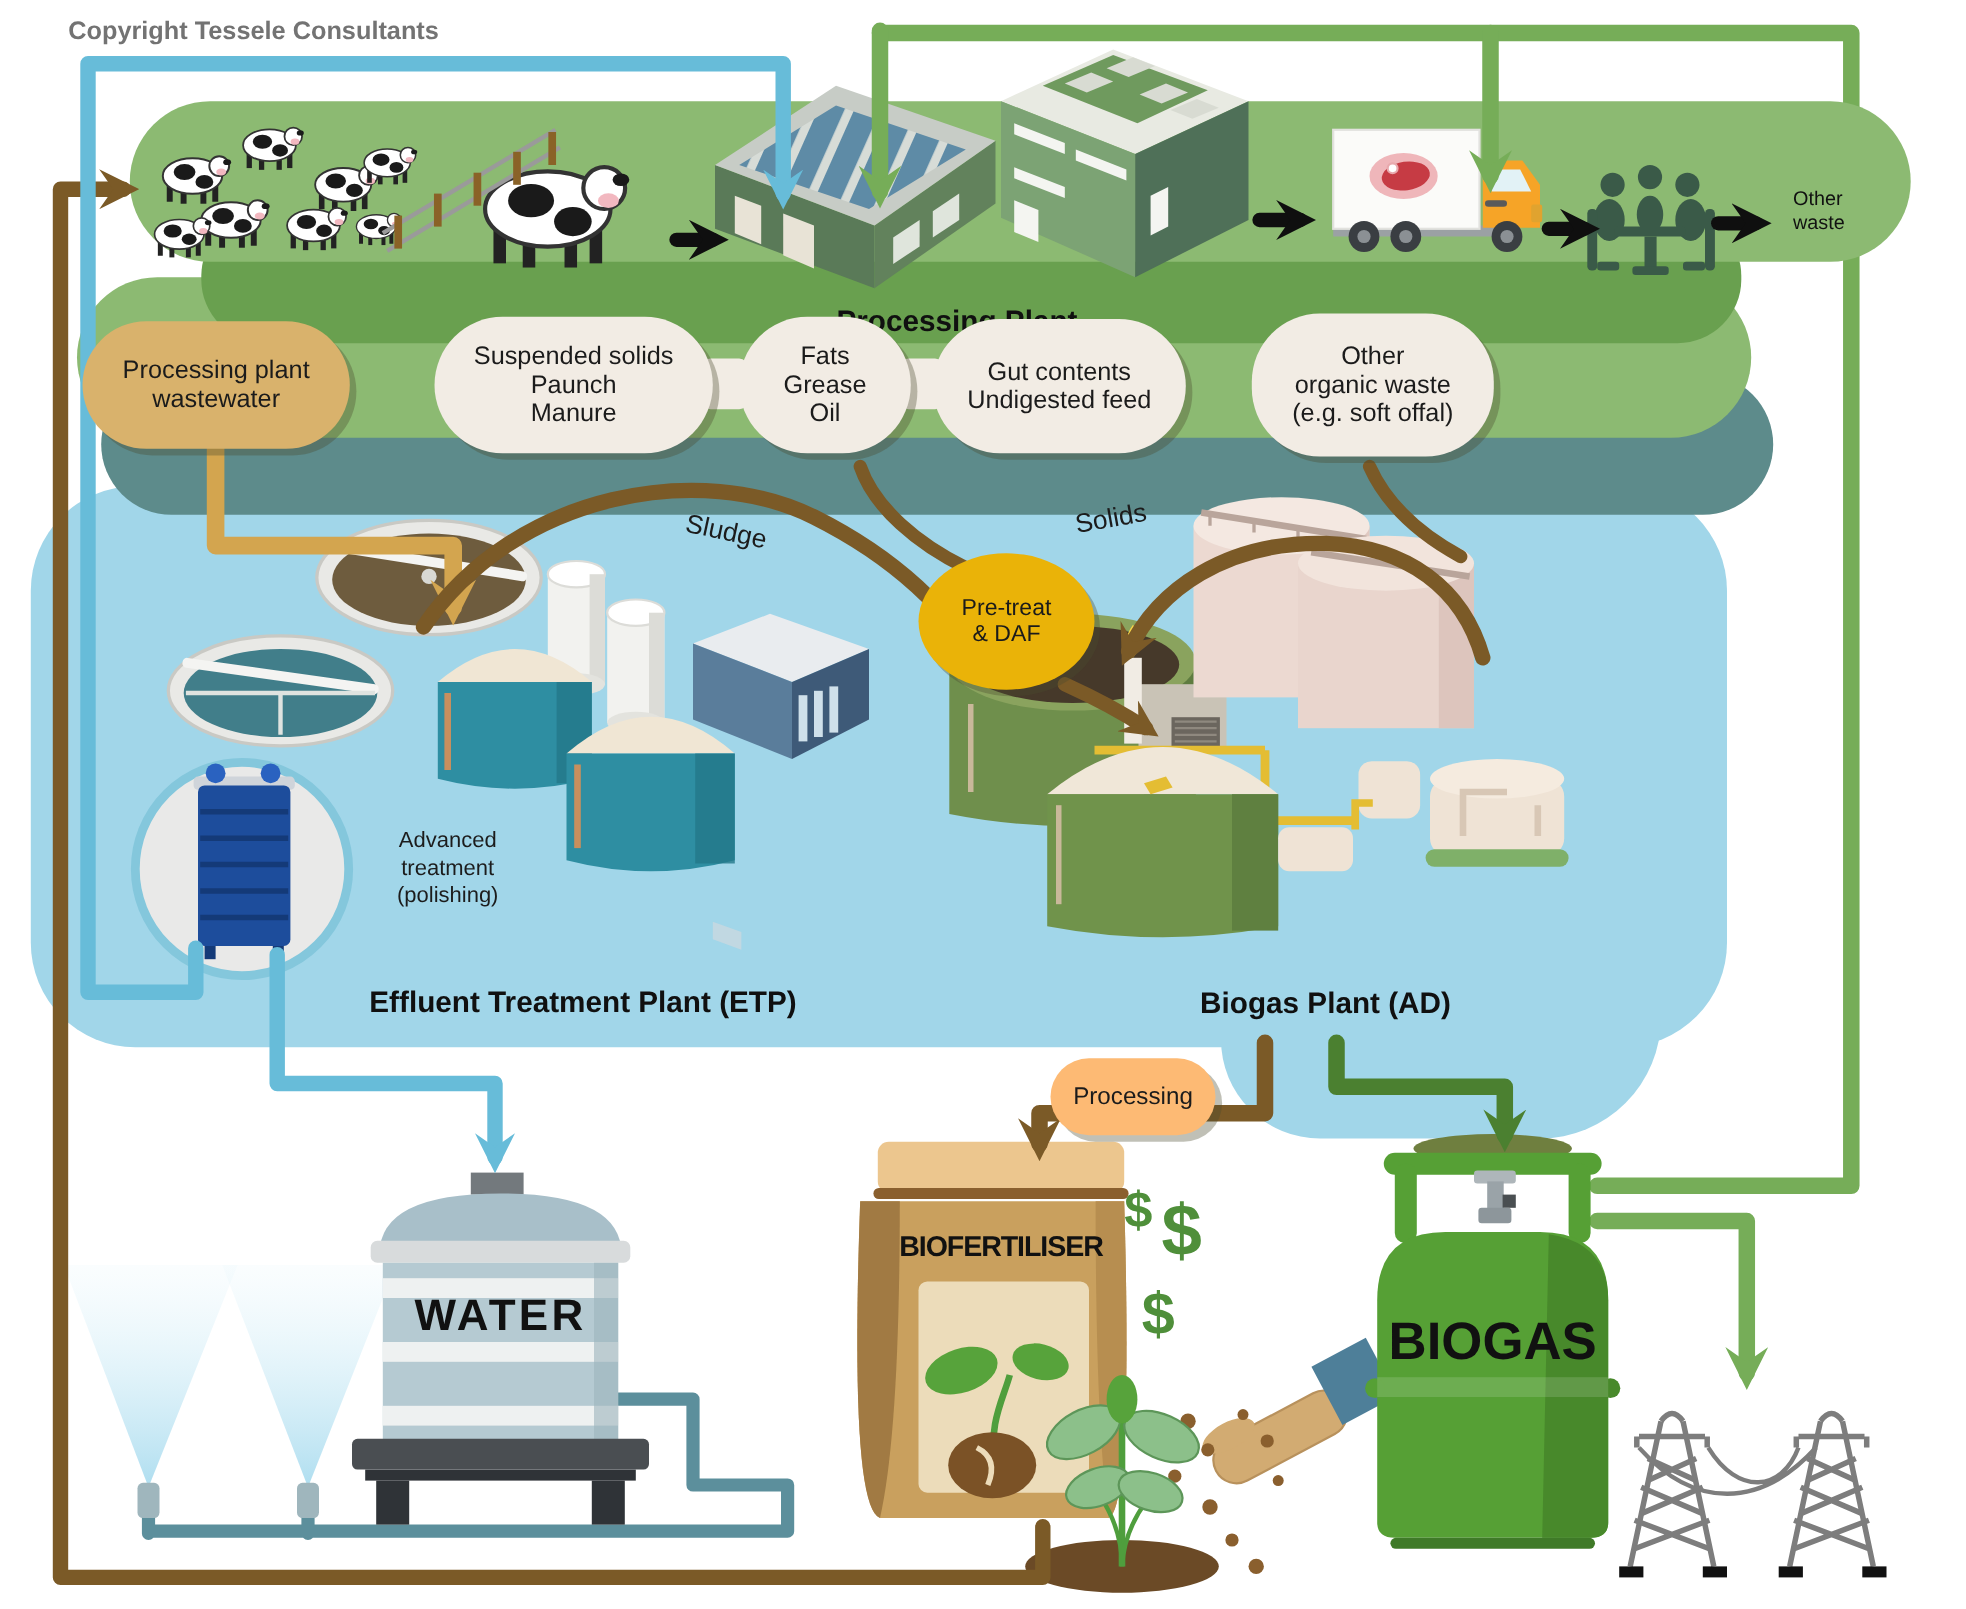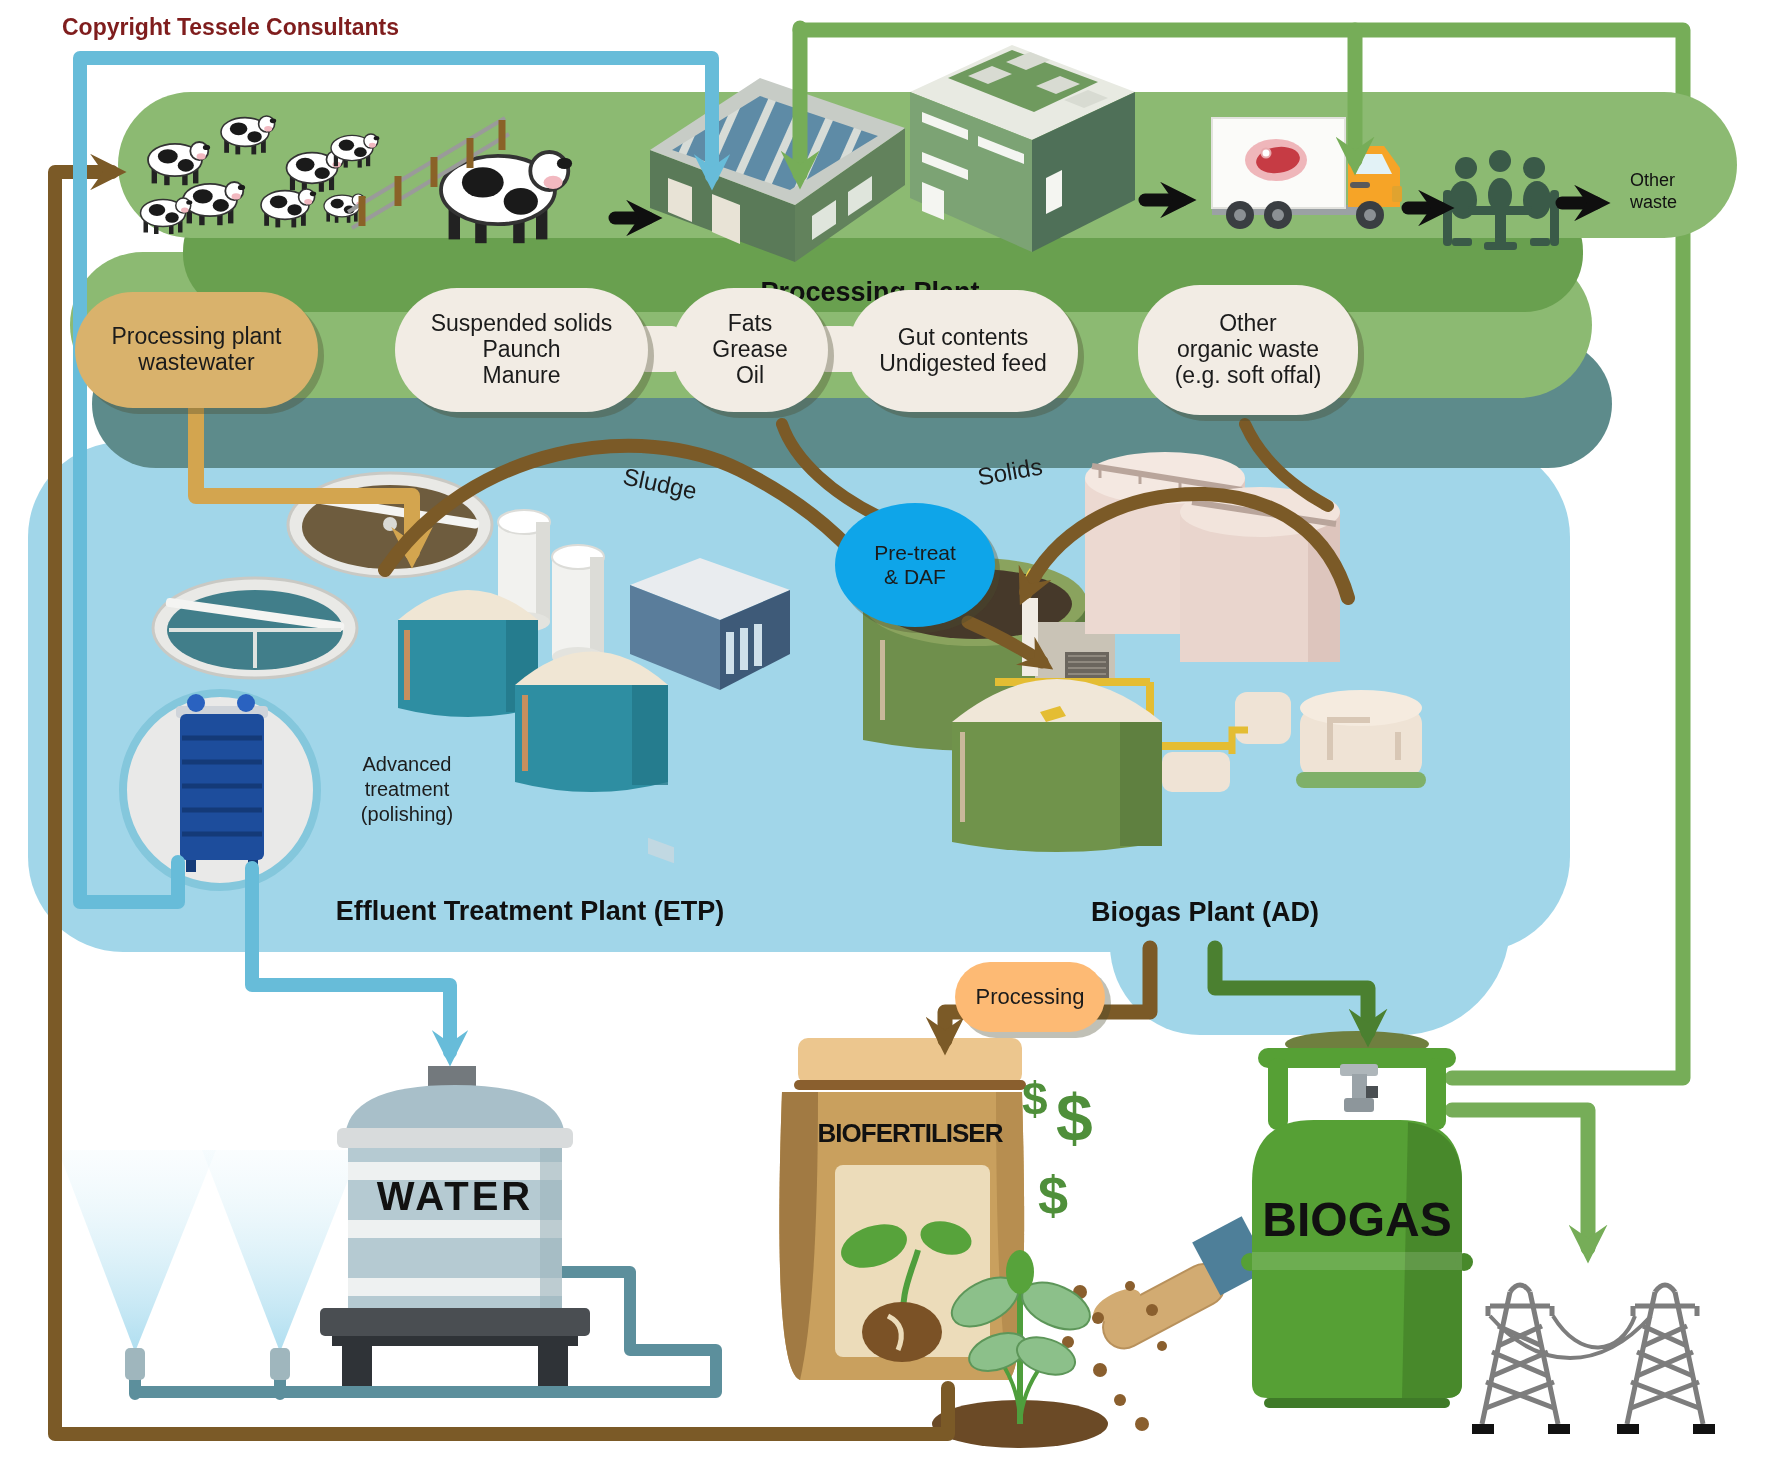--- a/index.html
+++ b/index.html
@@ -10,21 +10,21 @@
   #bg-svg{z-index:0;}
   #scene-svg{z-index:2;}
   #line-svg{z-index:3;}
   .lbl{position:absolute;z-index:4;}
   .ml{white-space:pre-line;}
   .pill{position:absolute;z-index:4;display:flex;align-items:center;justify-content:center;
         text-align:center;font-size:23px;line-height:1.12;color:#1b1b1b;
         background:#f2ece4;border-radius:62px;box-shadow:6px 6px 0 rgba(75,75,45,.35);}
   .pill.tan{background:#d9b26c;}
   .circlelbl{position:absolute;z-index:4;display:flex;align-items:center;justify-content:center;
-        text-align:center;font-size:21px;line-height:1.15;color:#1b1b1b;background:#0ea5e9;
+        text-align:center;font-size:21px;line-height:1.15;color:#1b1b1b;background:#eab308;
         border-radius:50%;box-shadow:5px 6px 0 rgba(75,75,45,.35);}
   .nub{position:absolute;z-index:4;background:#f2ece4;border-radius:8px;}
   .heading{font-weight:bold;font-size:27px;color:#101010;text-align:center;}
   .money{position:absolute;z-index:4;font-weight:bold;color:#4f8f3a;}
 </style>
 </head>
 <body>
 
 <div id="canvas">
 
@@ -413,21 +413,21 @@
     <path d="M 1355,30 L 1355,160" fill="none" stroke="#76ad58" stroke-width="15" stroke-linecap="round" marker-end="url(#mGreen)"></path>
 
     <g stroke="#0f0f0f" stroke-width="13" stroke-linecap="round" marker-end="url(#mBlack)">
       <path d="M 615,218 L 648,218"></path>
       <path d="M 1145,200 L 1182,200"></path>
       <path d="M 1408,208 L 1440,208"></path>
       <path d="M 1562,203 L 1596,203"></path>
     </g>
   </svg>
 
-  <div class="lbl" style="left:62px;top:14px;font-size:23px;font-weight:600;color:#7f1d1d;">Copyright Tessele Consultants</div>
+  <div class="lbl" style="left:62px;top:14px;font-size:23px;font-weight:600;color:#737373;">Copyright Tessele Consultants</div>
 
   <div class="lbl heading" style="left:740px;top:277px;width:260px;">Processing Plant</div>
 
   <div class="lbl ml" style="left:1630px;top:170px;font-size:18px;line-height:1.2;color:#111;">Other
 waste</div>
 
   <div class="pill tan ml" style="left:75px;top:292px;width:243px;height:116px;">Processing plant
 wastewater</div>
   <div class="nub" style="left:638px;top:326px;width:42px;height:46px;"></div>
   <div class="nub" style="left:818px;top:326px;width:40px;height:46px;"></div>

